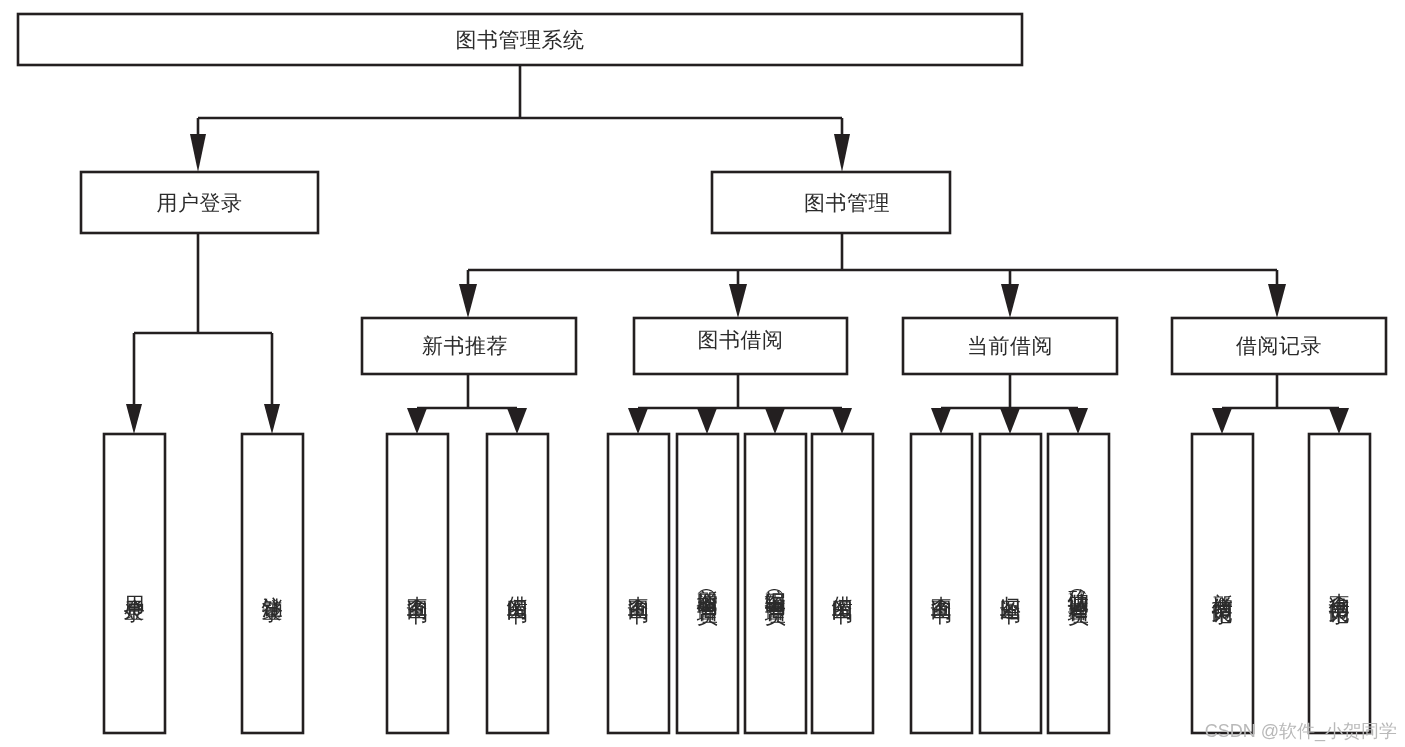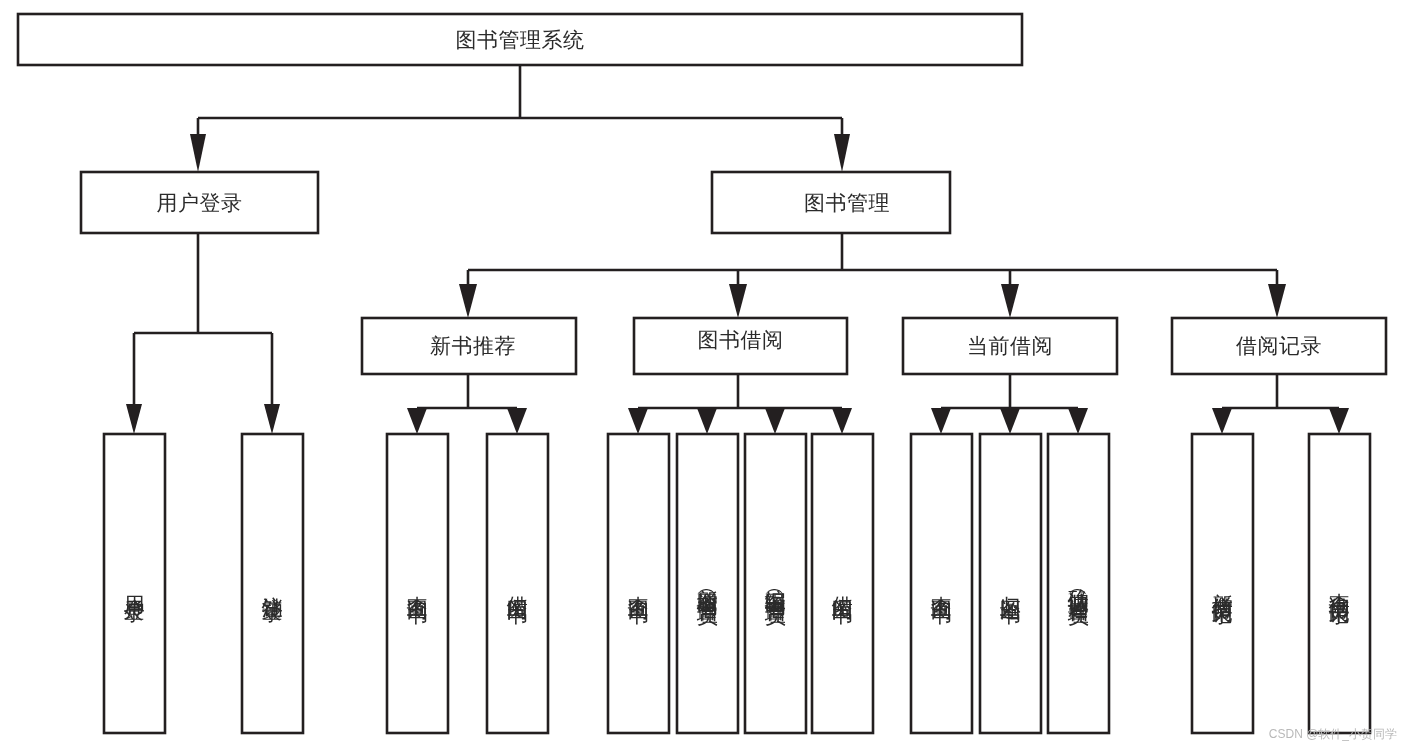--- a/index.html
+++ b/index.html
@@ -59,21 +59,21 @@
     writing-mode: vertical-rl;
     text-orientation: upright;
     font-size: 21px;
     line-height: 1.32;
     letter-spacing: 2.5px;
   }
   .watermark {
     position: absolute;
     right: 8px;
     bottom: 4px;
-    font-size: 12px;
+    font-size: 18px;
     color: #b9b9b9;
     font-family: "Liberation Sans", "DejaVu Sans", sans-serif;
     white-space: nowrap;
     pointer-events: none;
   }
 </style>
 </head>
 <body>
 
 <div id="diagram-root">
@@ -162,21 +162,21 @@
       <rect class="node-rect" x="1192" y="434" width="61" height="299"></rect>
       <rect class="node-rect" x="1309" y="434" width="61" height="299"></rect>
     </g>
   </svg>
 
   <div class="node-label horizontal" style="left:18px; top:14px; width:1004px; height:51px;">图书管理系统</div>
 
   <div class="node-label horizontal" style="left:81px; top:172px; width:237px; height:61px;">用户登录</div>
   <div class="node-label horizontal" style="left:712px; top:172px; width:270px; height:61px;">图书管理</div>
 
-  <div class="node-label horizontal" style="left:370px; top:318px; width:206px; height:56px;">新书推荐</div>
+  <div class="node-label horizontal" style="left:362px; top:318px; width:206px; height:56px;">新书推荐</div>
   <div class="node-label horizontal" style="left:634px; top:318px; width:213px; height:44px;">图书借阅</div>
   <div class="node-label horizontal" style="left:903px; top:318px; width:214px; height:56px;">当前借阅</div>
   <div class="node-label horizontal" style="left:1172px; top:318px; width:214px; height:56px;">借阅记录</div>
 
   <div class="node-label vertical" style="left:104px; top:434px; width:61px; height:299px;">用户登录</div>
   <div class="node-label vertical" style="left:242px; top:434px; width:61px; height:299px;">注销登录</div>
 
   <div class="node-label vertical" style="left:387px; top:434px; width:61px; height:299px;">查询图书</div>
   <div class="node-label vertical" style="left:487px; top:434px; width:61px; height:299px;">借阅图书</div>
 

